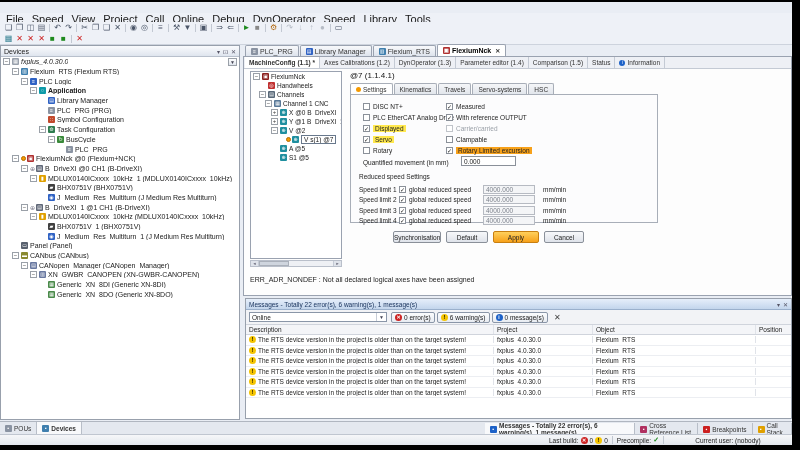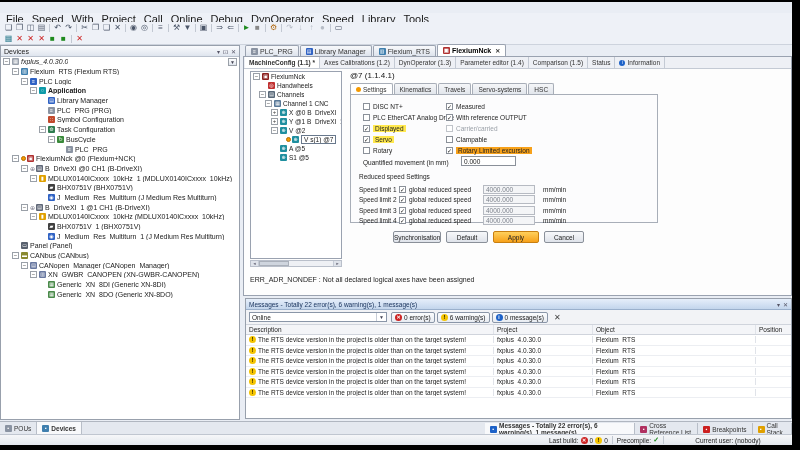--- a/index.html
+++ b/index.html
@@ -108,21 +108,21 @@
   .checkgreen{color:#1e8a1e;font-weight:bold;font-size:7px;}
 </style>
 </head>
 <body>
 
 <div class="app">
   <div class="topblack"></div>
   <div class="menubar">
       <span class="menu-item">File</span>
       <span class="menu-item">Speed</span>
-      <span class="menu-item">With</span>
+      <span class="menu-item">View</span>
       <span class="menu-item">Project</span>
       <span class="menu-item">Call</span>
       <span class="menu-item">Online</span>
       <span class="menu-item">Debug</span>
       <span class="menu-item">DynOperator</span>
       <span class="menu-item">Speed</span>
       <span class="menu-item">Library</span>
       <span class="menu-item">Tools</span>
     </div>
   <div class="toolbar tb1">

